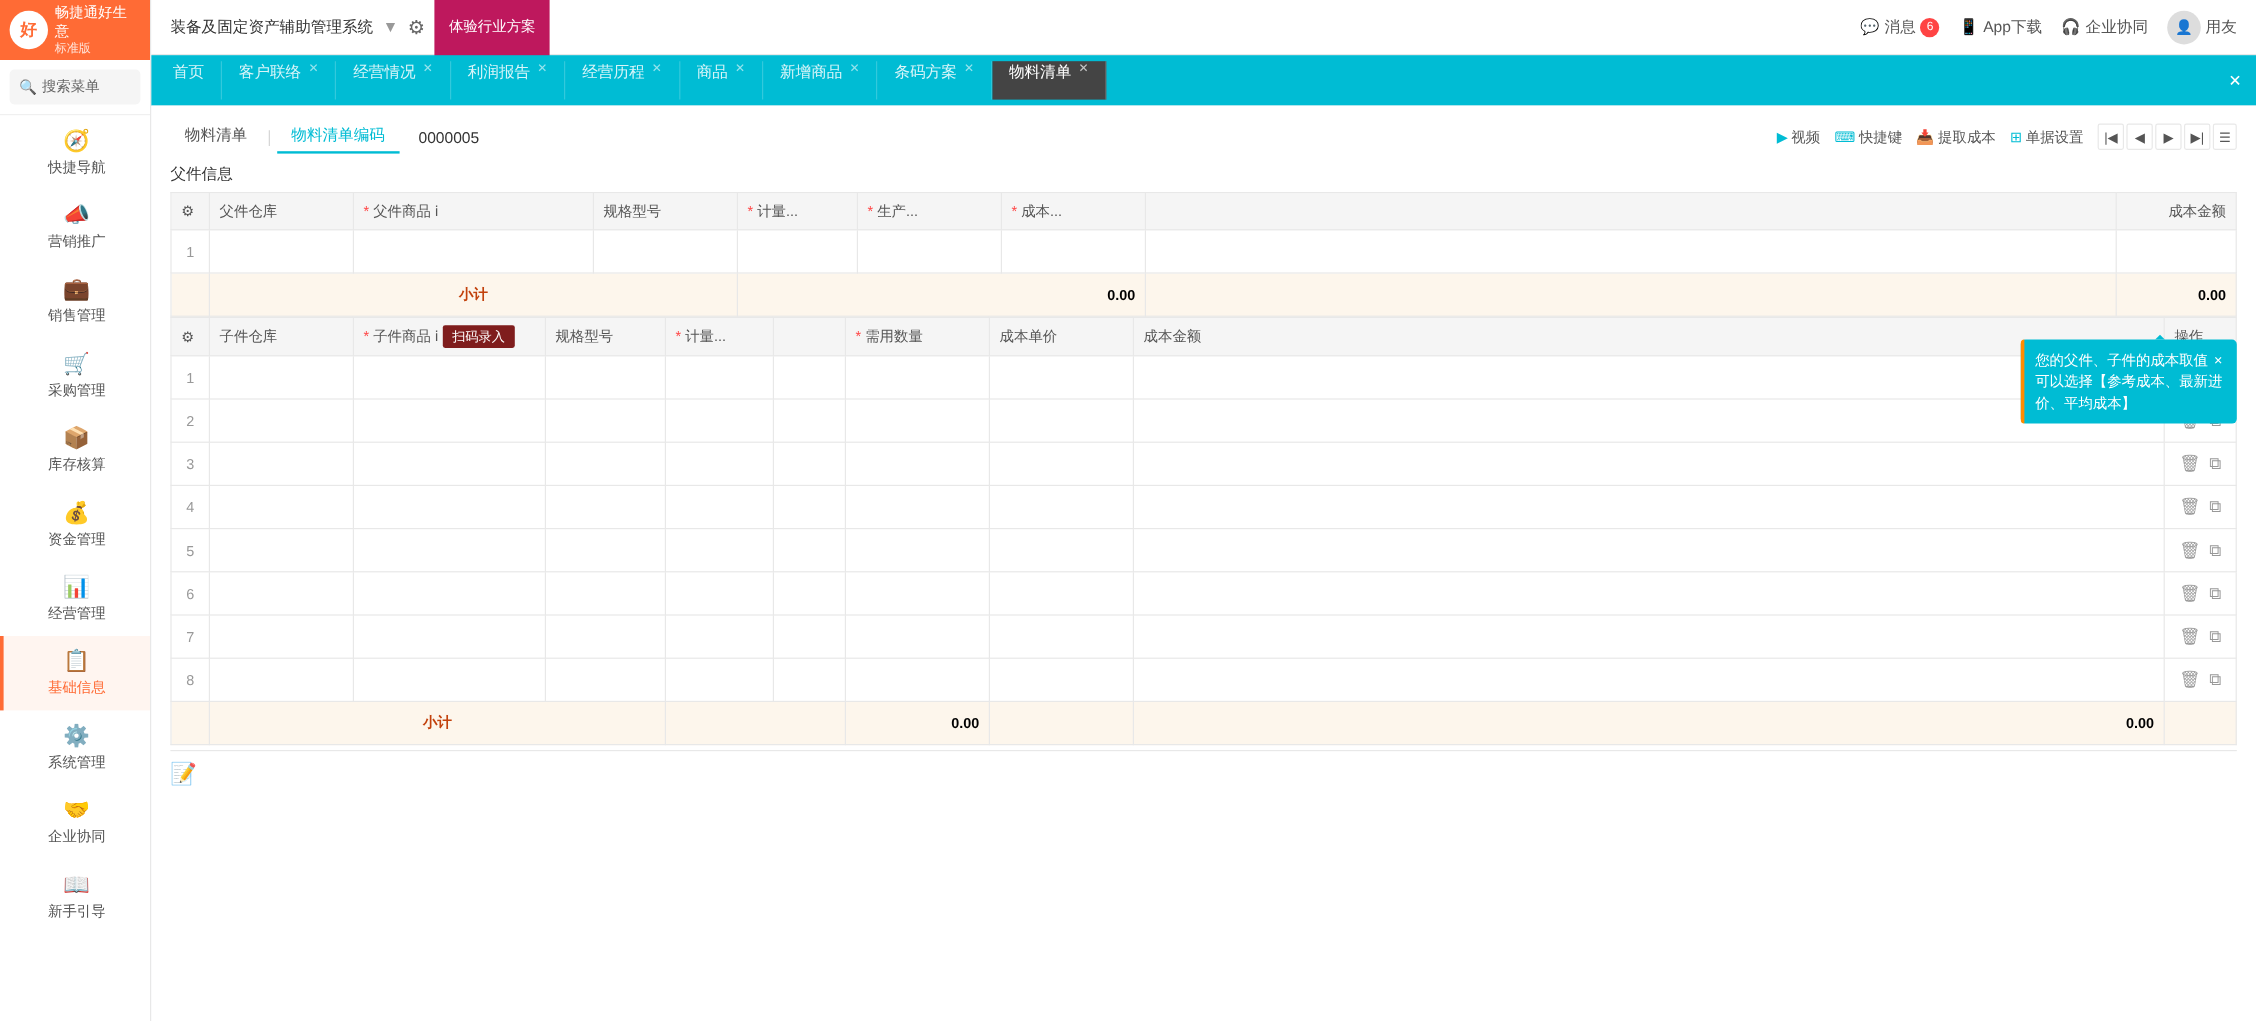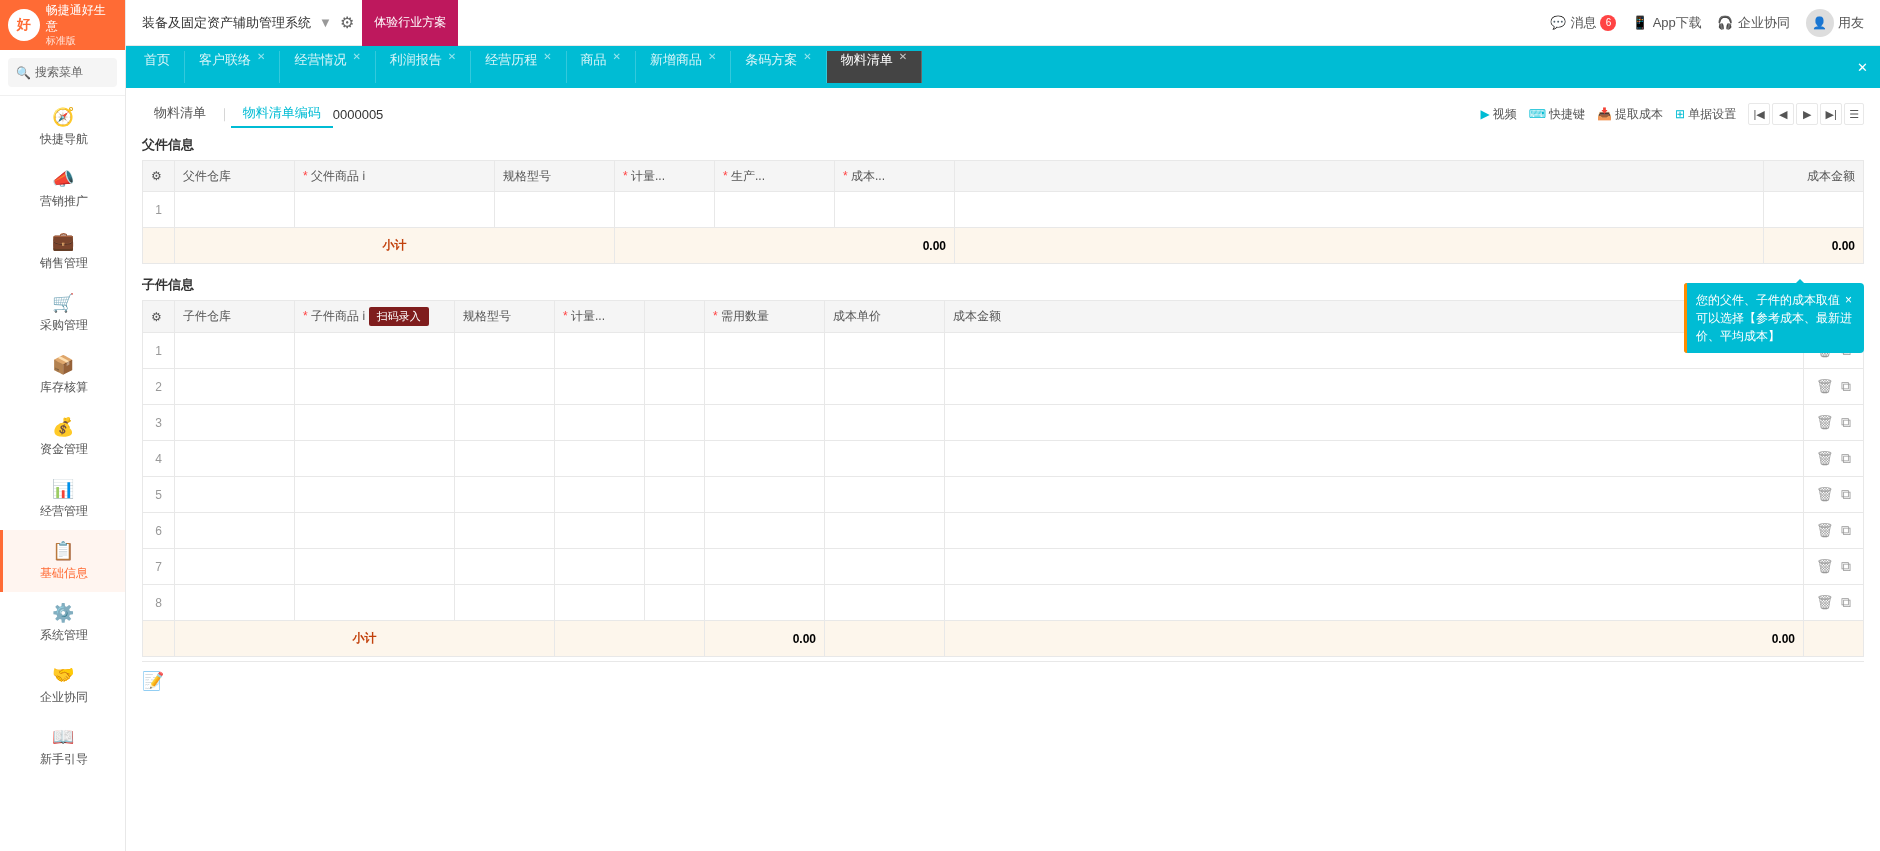--- a/index.html
+++ b/index.html
@@ -152,35 +152,35 @@
     }
     .sub-tab {
       padding: 4px 12px;
       cursor: pointer;
       color: #555;
       font-size: 13px;
       border-bottom: 2px solid transparent;
     }
     .sub-tab.active { color: #00bcd4; border-bottom-color: #00bcd4; }
     .sub-tab-divider { color: #ccc; }
-    .breadcrumb-code { color: #333; font-size: 13px; margin-left: 0; }
+    .breadcrumb-code { color: #333; font-size: 13px; margin-left: 16px; }
     .toolbar-action {
       display: flex;
       align-items: center;
       gap: 3px;
       color: #555;
       font-size: 12px;
       cursor: pointer;
     }
     .toolbar-action .icon { color: #00bcd4; }
 
     
     .section-header {
       font-size: 13px;
-      font-weight: bold;
+      font-weight: normal;
       color: #333;
       margin: 8px 0 6px 0;
     }
 
     
     .data-table {
       width: 100%;
       border-collapse: collapse;
       font-size: 12px;
     }
@@ -470,21 +470,20 @@
           <tr class="subtotal">
             <td></td>
             <td colspan="3" class="subtotal-label">小计</td>
             <td colspan="3" style="text-align:right;">0.00</td>
             <td></td>
             <td style="text-align:right;">0.00</td>
           </tr>
         </tbody>
       </table>
 
-      <div class="section-header" style="margin-top:12px;">子件信息</div>
       <table class="data-table">
         <thead>
           <tr>
             <th style="width:32px;">⚙</th>
             <th style="width:120px;margin-top:40px;">子件仓库</th>
             <th style="width:160px;">
               <span class="required">*</span> 子件商品 ℹ
               <button class="scan-btn">扫码录入</button>
             </th>
             <th style="width:100px;">规格型号</th>

